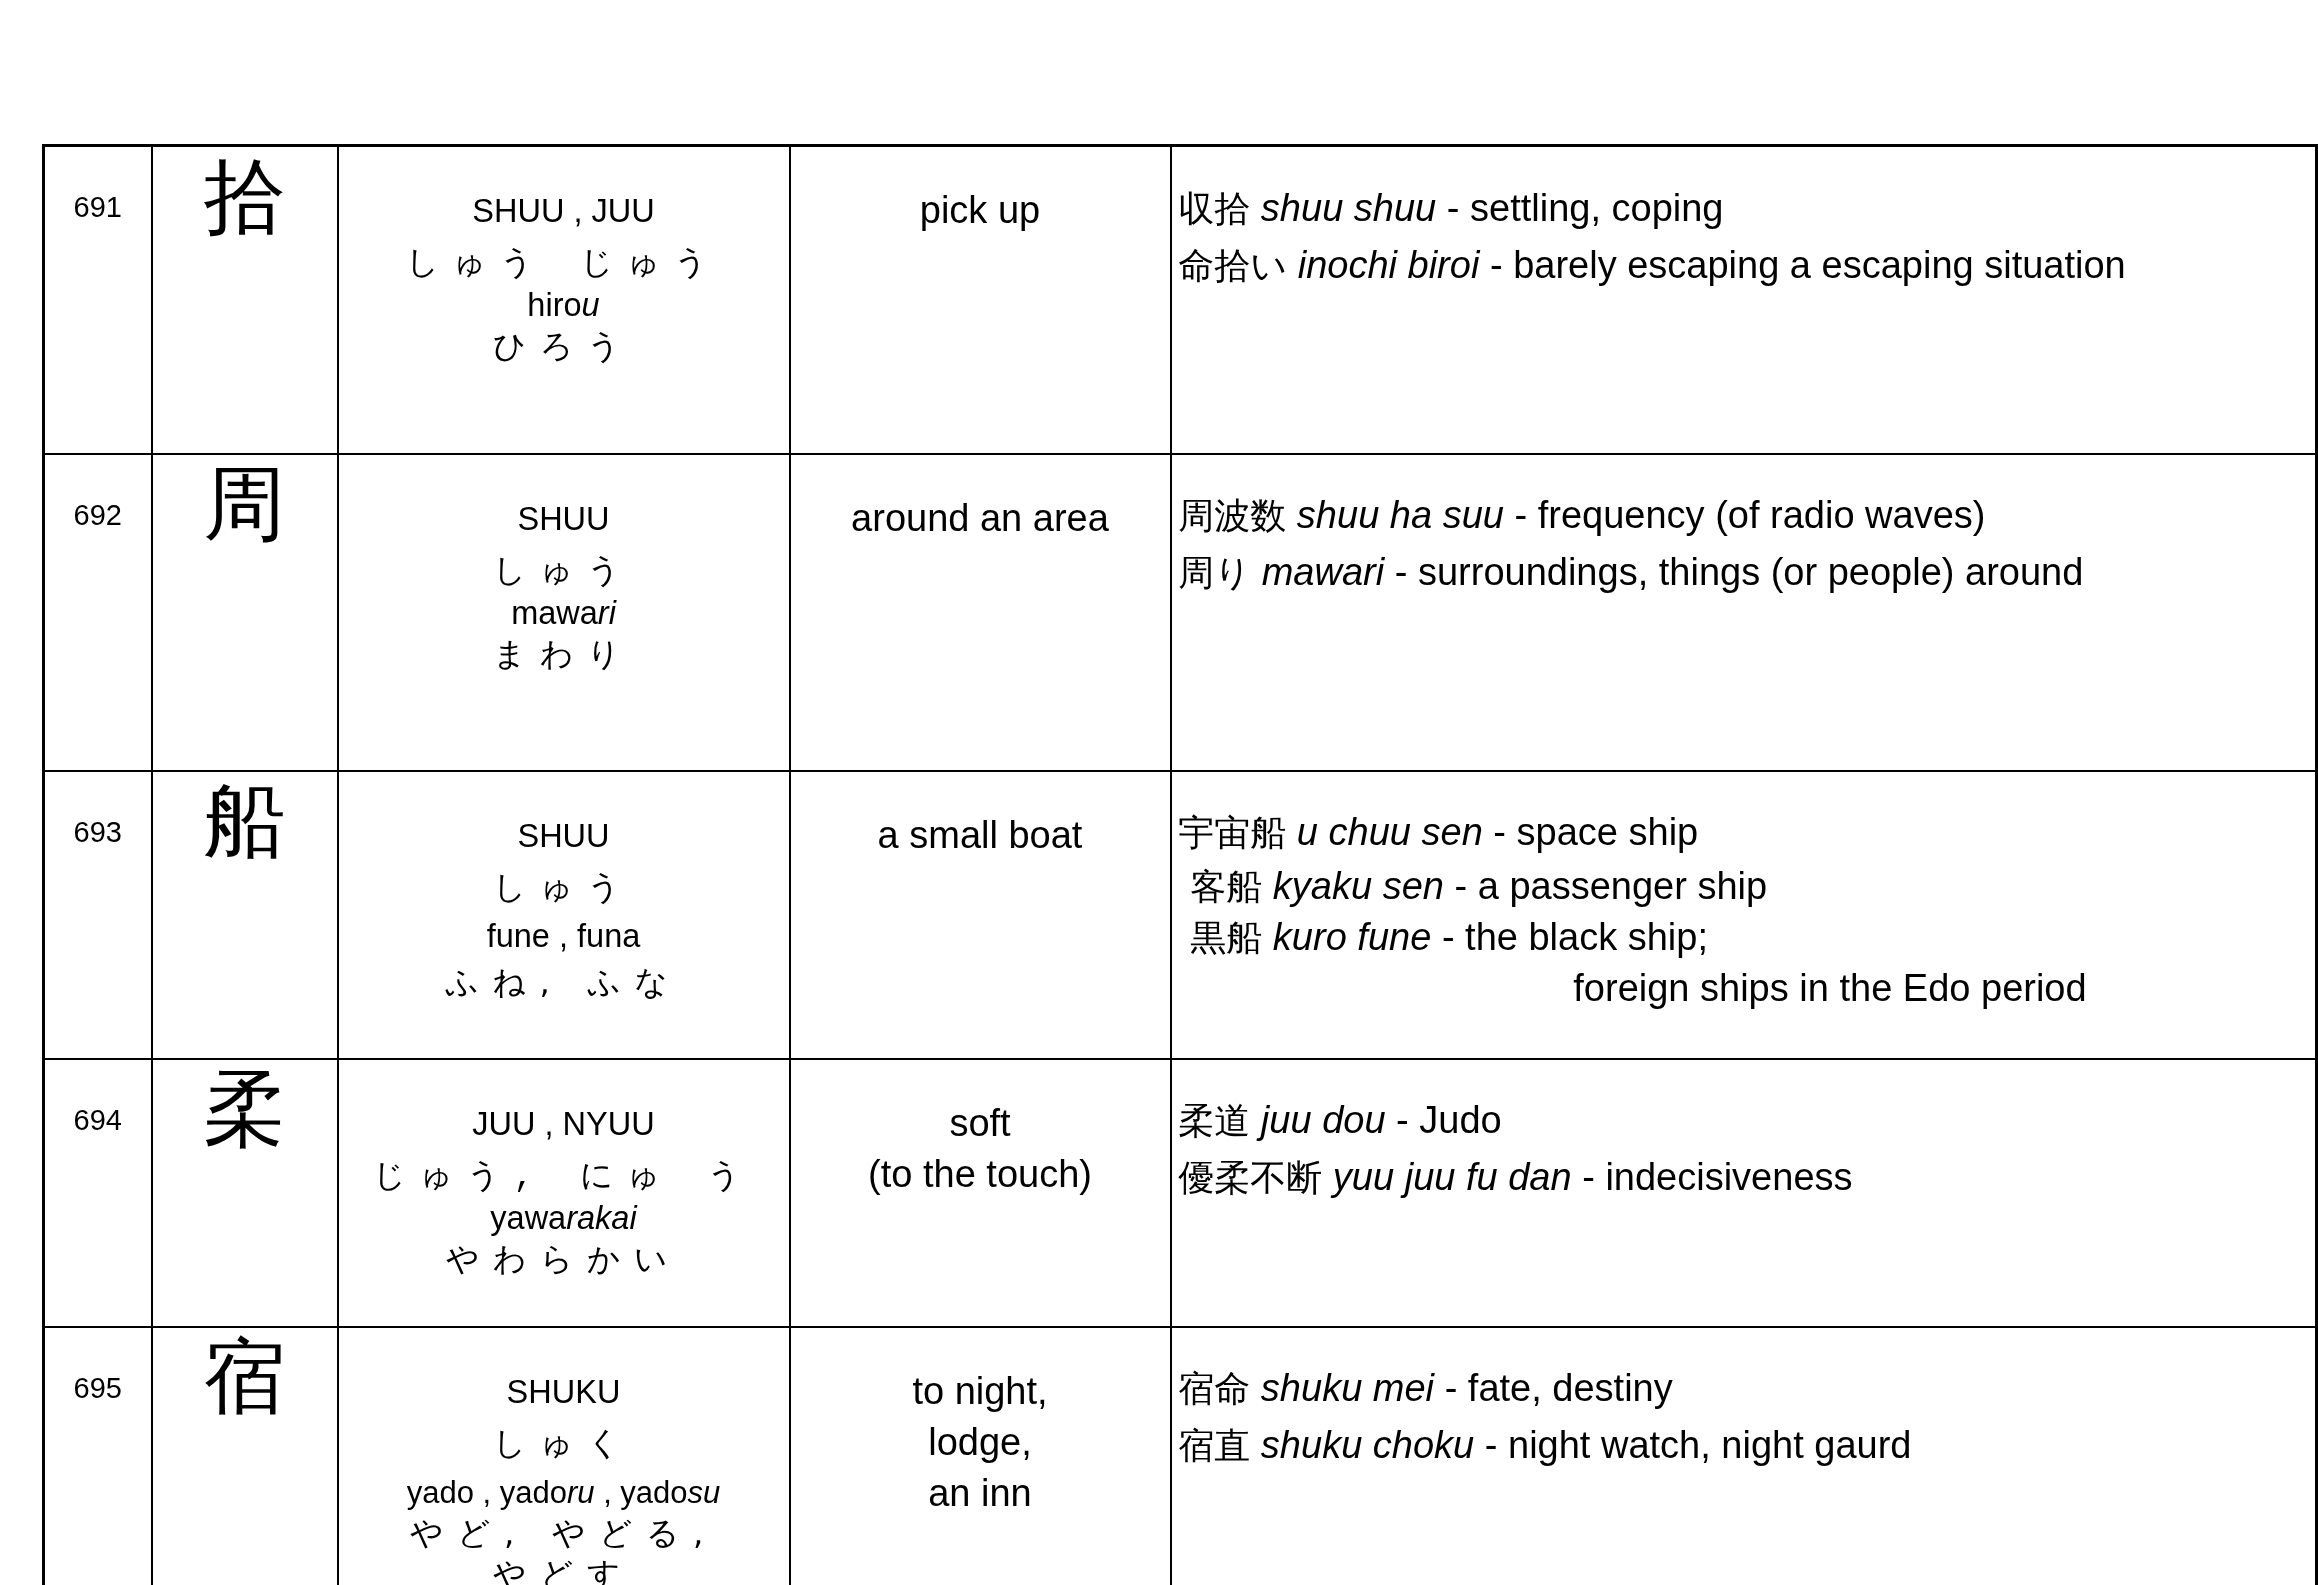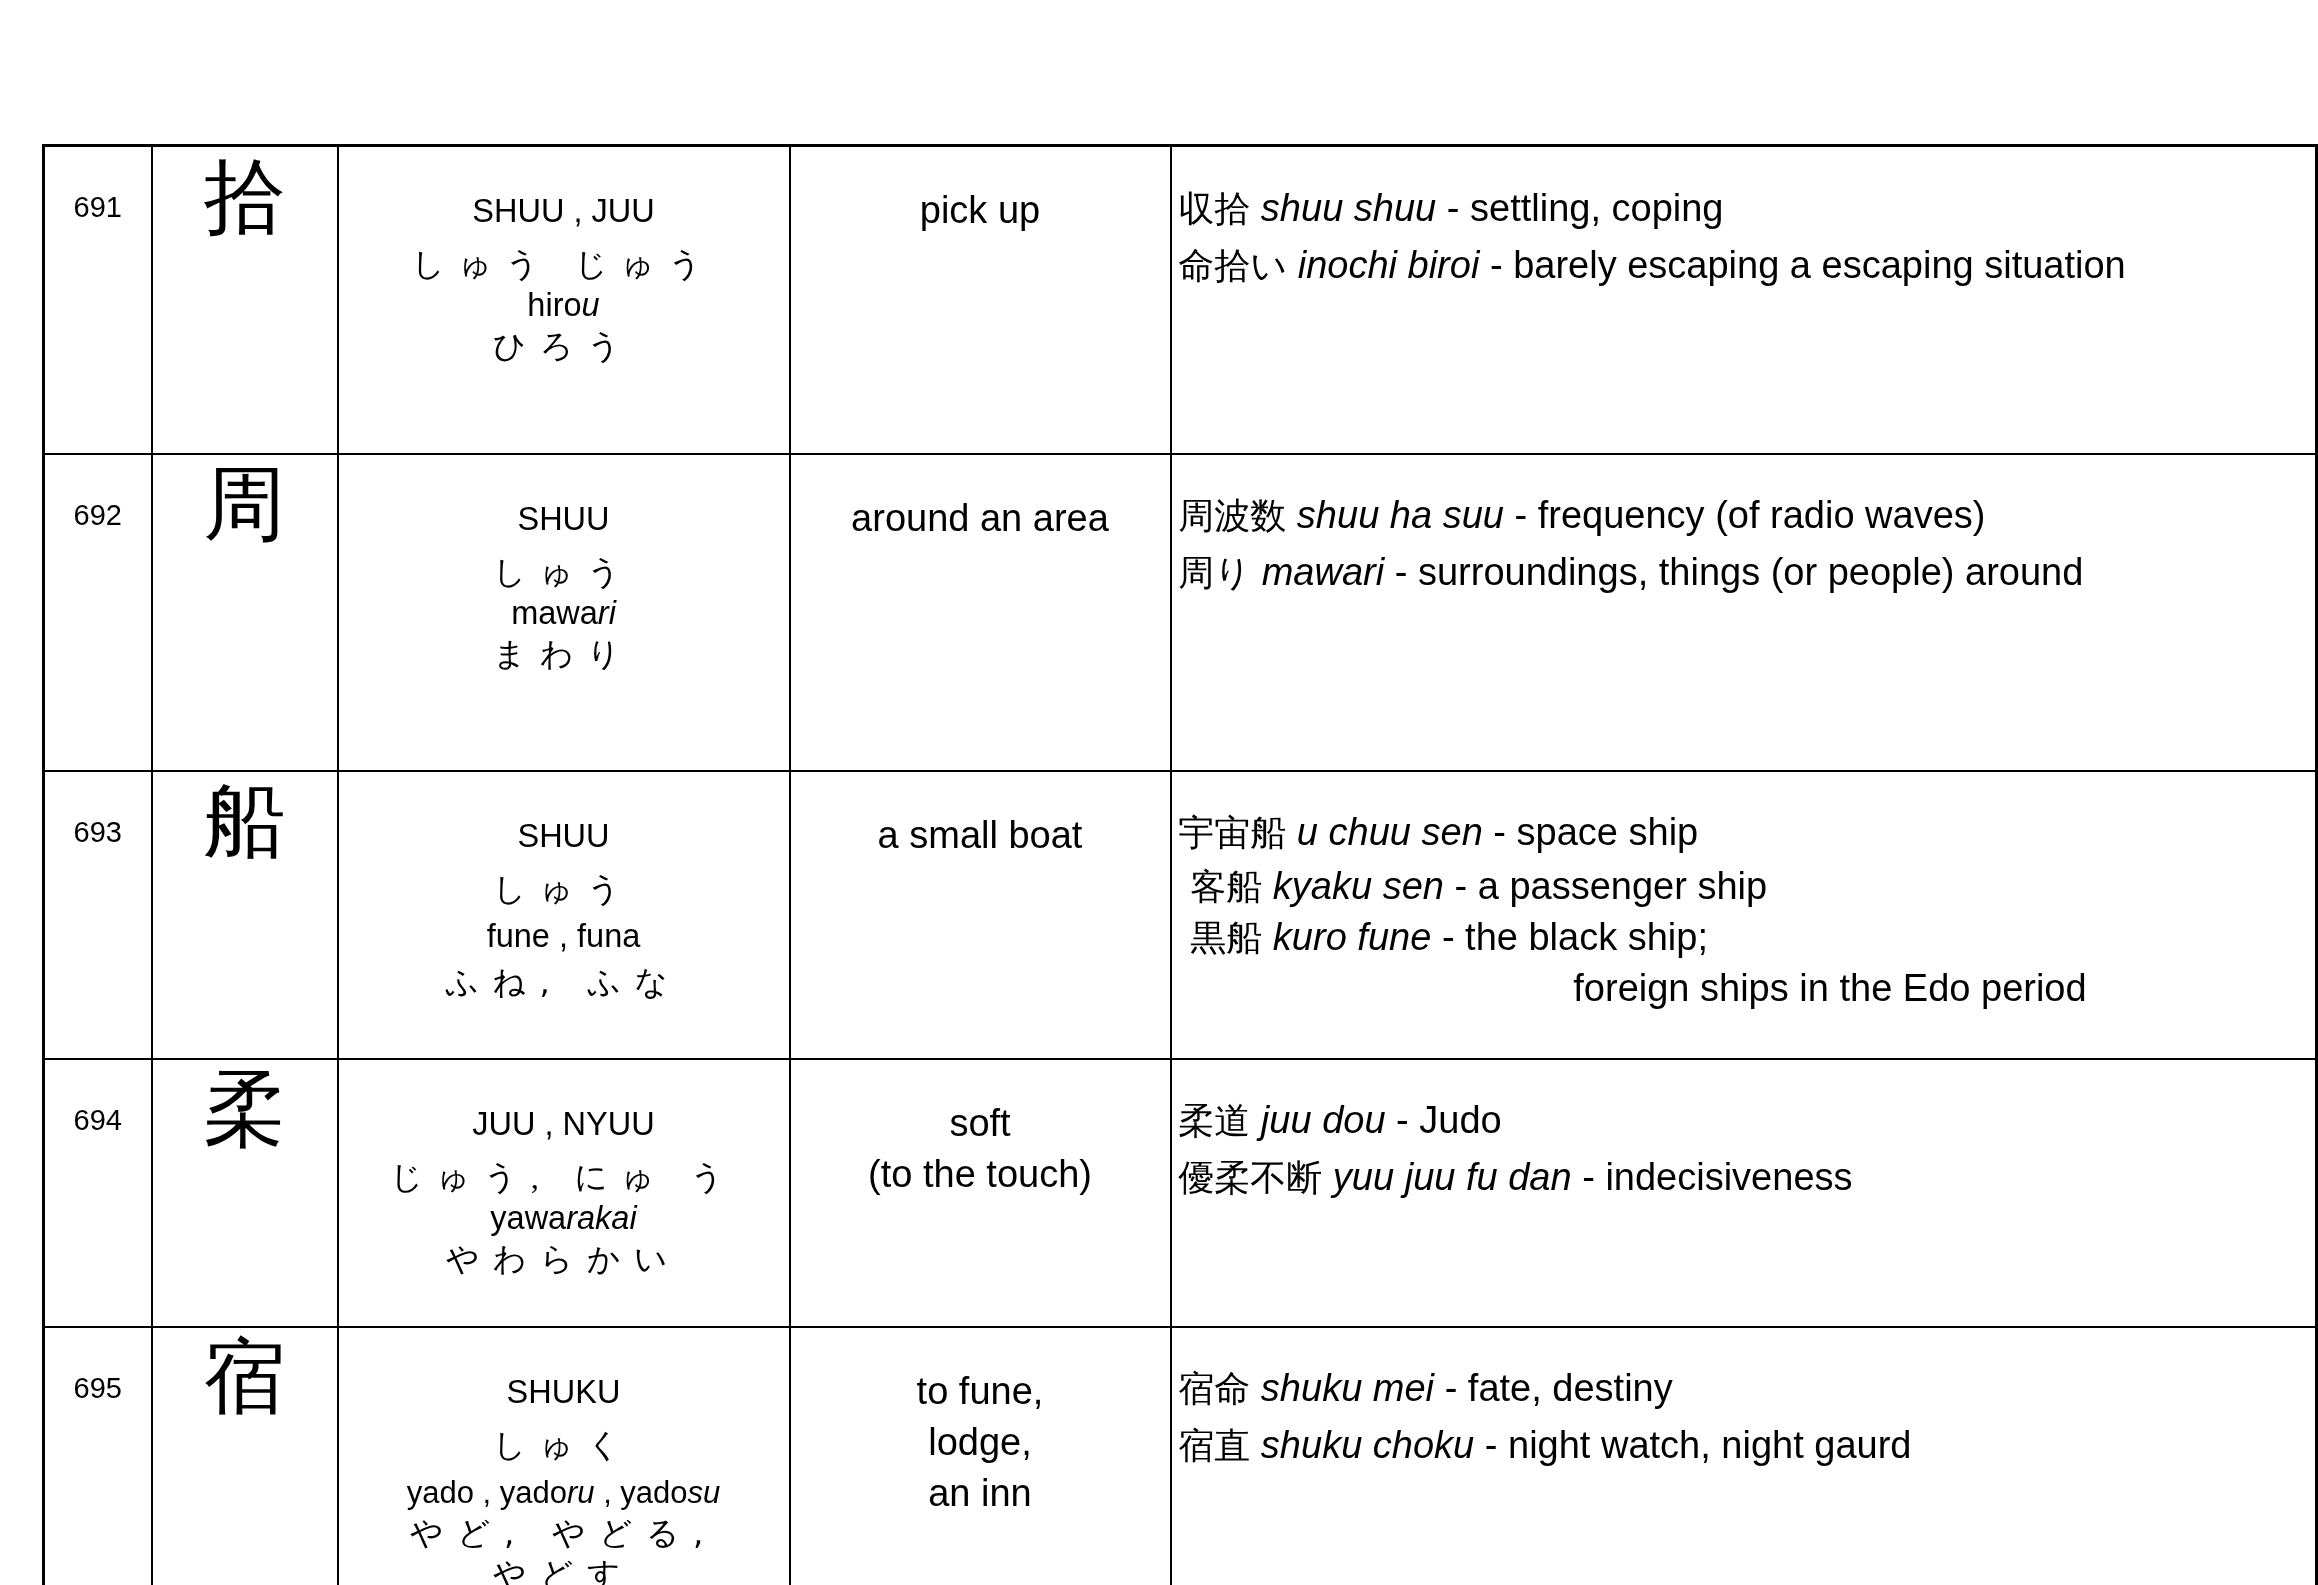--- a/index.html
+++ b/index.html
@@ -50,21 +50,21 @@
     }
     td.readings .on {
       display: block;
       line-height: 41px;
       margin-bottom: 12px;
     }
     td.readings .on-kana {
       display: block;
       line-height: 41px;
       letter-spacing: 13.7px;
-      font-family: Liberation Serif, serif;
+      font-family: Liberation Mono, monospace;
       font-size: 32.5px;
     }
     td.readings .kun {
       display: block;
       line-height: 41px;
     }
     td.readings .kun-kana {
       display: block;
       line-height: 41px;
       letter-spacing: 13.7px;
@@ -197,21 +197,21 @@
       <td class="num">695</td>
       <td class="kanji">宿</td>
       <td class="readings">
         <span class="on">SHUKU</span>
         <span class="on-kana" style="margin-bottom:6.8px">しゅく</span>
         <span class="kun" style="font-size:31px"><span>yado , yado</span><i>ru</i><span> , yado</span><i>su</i></span>
         <span class="kun-kana">やど, やどる,</span>
         <span class="kun-kana">やどす</span>
       </td>
       <td class="meaning">
-        <span class="mline">to fune,</span>
+        <span class="mline">to night,</span>
         <span class="mline">lodge,</span>
         <span class="mline">an inn</span>
       </td>
       <td class="examples">
         <span class="ex"><span class="ex-kanji">宿命</span> <span class="ex-romaji">shuku mei</span> <span class="ex-gloss"> - fate, destiny</span></span>
         <span class="ex"><span class="ex-kanji">宿直</span> <span class="ex-romaji">shuku choku</span> <span class="ex-gloss"> - night watch, night gaurd</span></span>
       </td>
     </tr>
   </tbody>
 </table>

